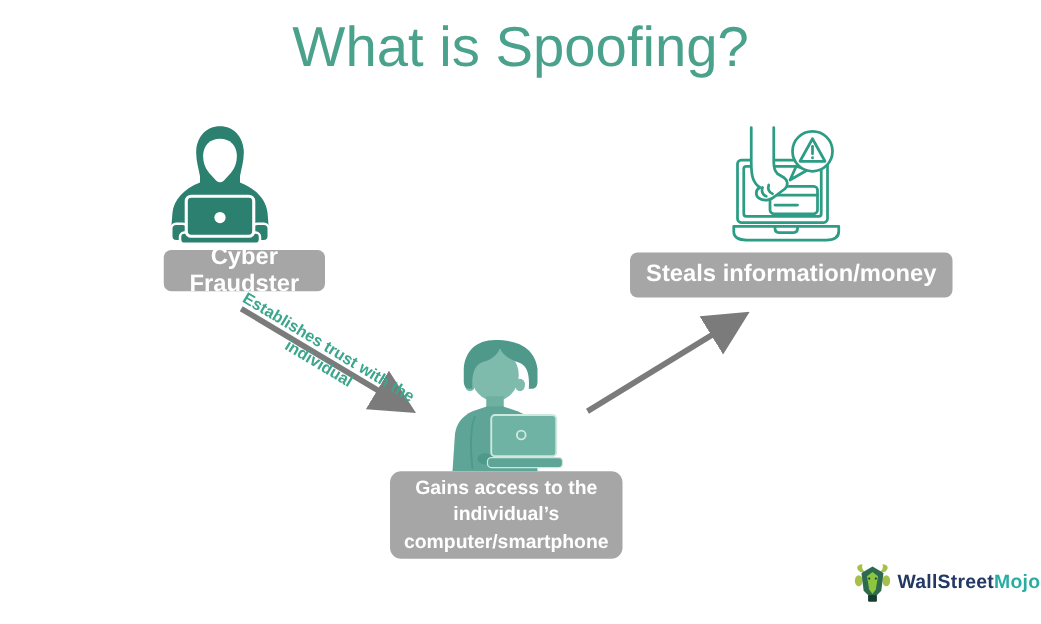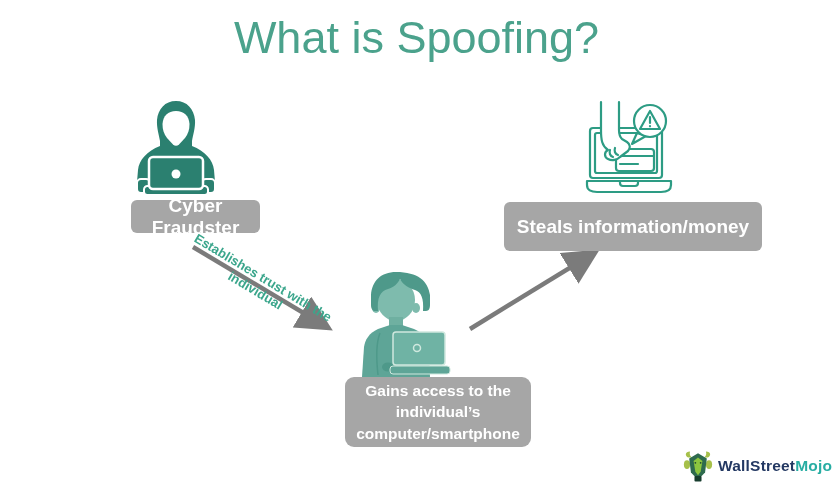--- a/index.html
+++ b/index.html
@@ -10,23 +10,23 @@
   .title {
     position:absolute; left:0; top:12px; width:833px;
     text-align:center; font-size:45px; font-weight:normal;
     color:#4BA28C; letter-spacing:0px; line-height:52px;
   }
   .label-box {
     position:absolute; background:#A6A6A6; color:#ffffff; font-weight:bold;
     display:flex; align-items:center; justify-content:center; text-align:center;
   }
   .box-fraudster { left:95px; top:200px; width:129px; height:33px; border-radius:6px; font-size:19px;margin-left:36px; }
-  .box-steals   { left:504px; top:202px; width:258px; height:49px; border-radius:6px; font-size:19px; }
+  .box-steals   { left:504px; top:202px; width:258px; height:36px; border-radius:6px; font-size:19px; }
   .box-access   { left:312px; top:377px; width:186px; height:70px; border-radius:9px;
-                  font-size:15.5px; line-height:1.38; padding:2px 8px; box-sizing:border-box;margin-left:33px; }
+                  font-size:15.5px; line-height:1.38; padding:2px 8px; box-sizing:border-box; }
   .trust-label {
     position:absolute; left:159px; top:269px; width:200px;
     transform:rotate(31deg); color:#3BA68C; font-size:13px; font-weight:bold;
     line-height:1.18; text-align:center;
   }
   .abs { position:absolute; }
   .arrow-layer { position:absolute; left:0; top:0; pointer-events:none; }
   .logo { position:absolute; left:683px; top:449px; display:flex; align-items:center; gap:5px; }
   .logo-text { font-size:15.5px; font-weight:bold; letter-spacing:0.2px; }
   .logo-text .navy { color:#233862; }

